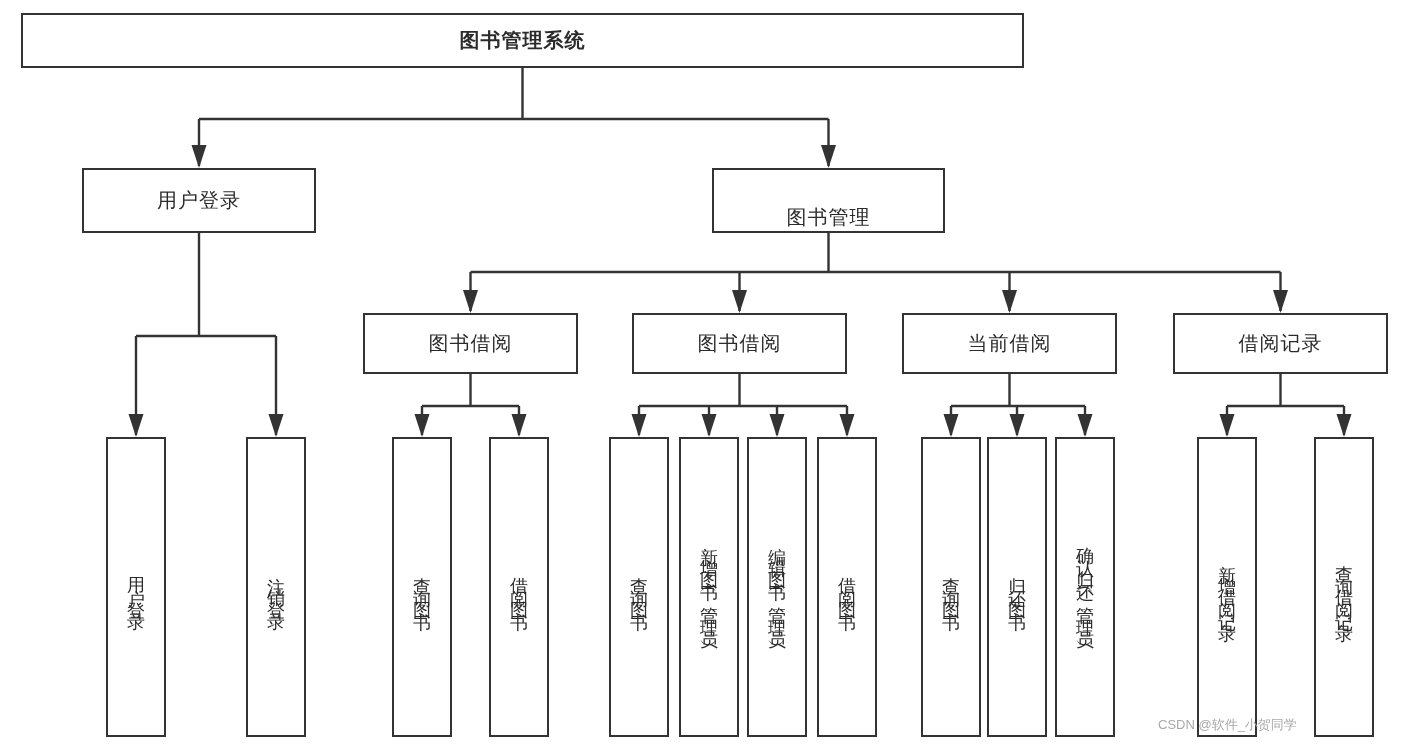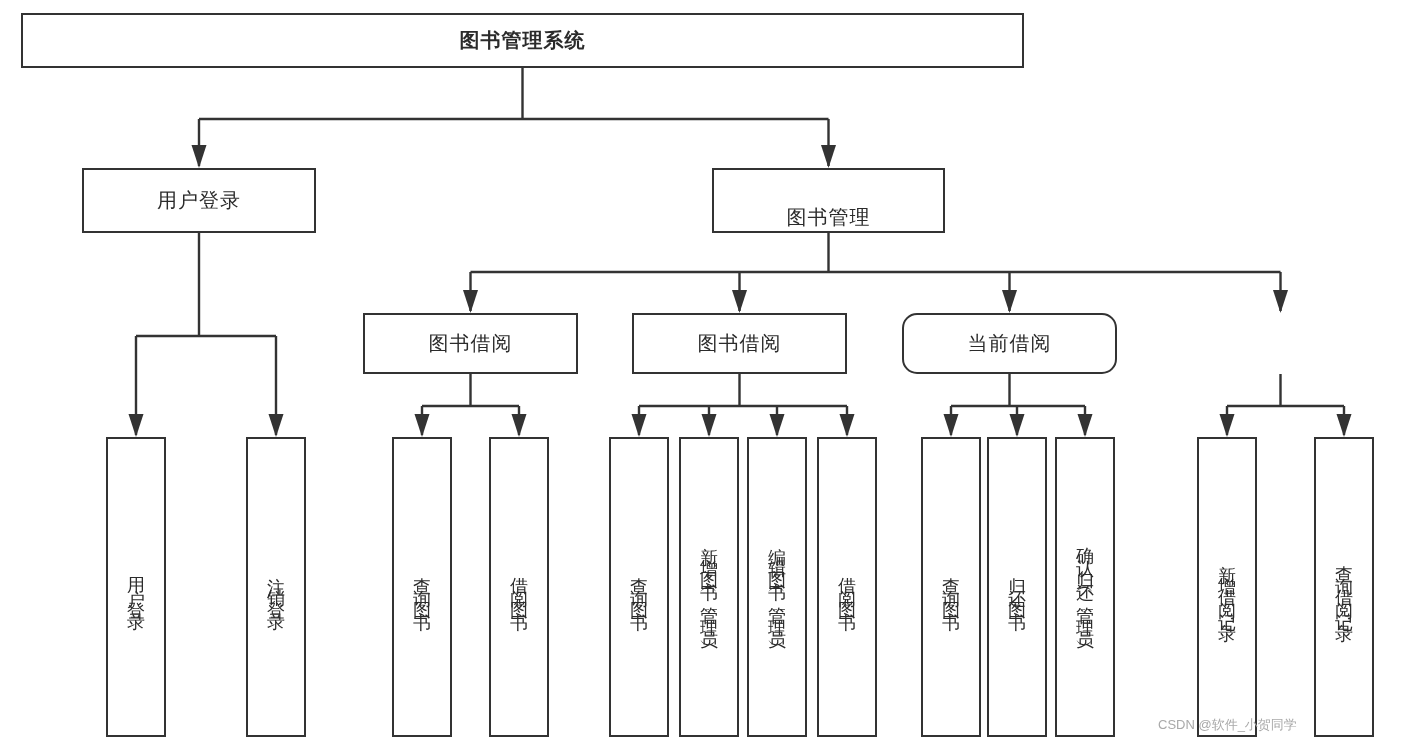--- a/index.html
+++ b/index.html
@@ -118,22 +118,25 @@
   <div class="node hnode" style="left:712px; top:168px; width:233px; height:65px;align-items:flex-end;">
     <span>图书管理</span>
   </div>
 
   <div class="node hnode" style="left:363px; top:313px; width:215px; height:61px;">
     <span>图书借阅</span>
   </div>
   <div class="node hnode" style="left:632px; top:313px; width:215px; height:61px;">
     <span>图书借阅</span>
   </div>
-  <div class="node hnode" style="left:902px; top:313px; width:215px; height:61px;border-radius:15px;">
+  <div class="node hnode" style="left:902px; top:313px; width:215px; height:61px;">
     <span>当前借阅</span>
+  </div>
+  <div class="node hnode" style="left:1173px; top:313px; width:215px; height:61px;">
+    <span>借阅记录</span>
   </div>
 
   <div class="node leaf" style="left:106px; top:437px; width:60px; height:300px;">
     <span class="vtext">用户登录</span>
   </div>
   <div class="node leaf" style="left:246px; top:437px; width:60px; height:300px;">
     <span class="vtext">注销登录</span>
   </div>
 
   <div class="node leaf" style="left:392px; top:437px; width:60px; height:300px;">

